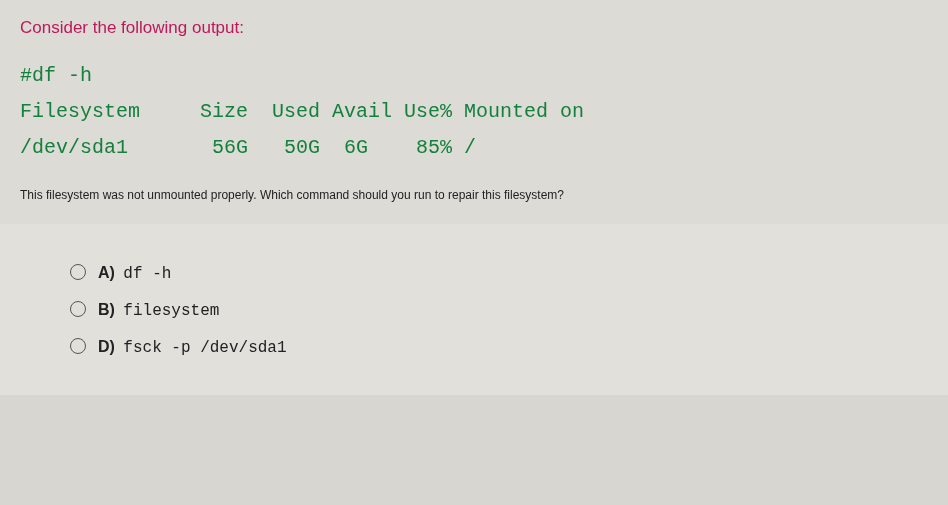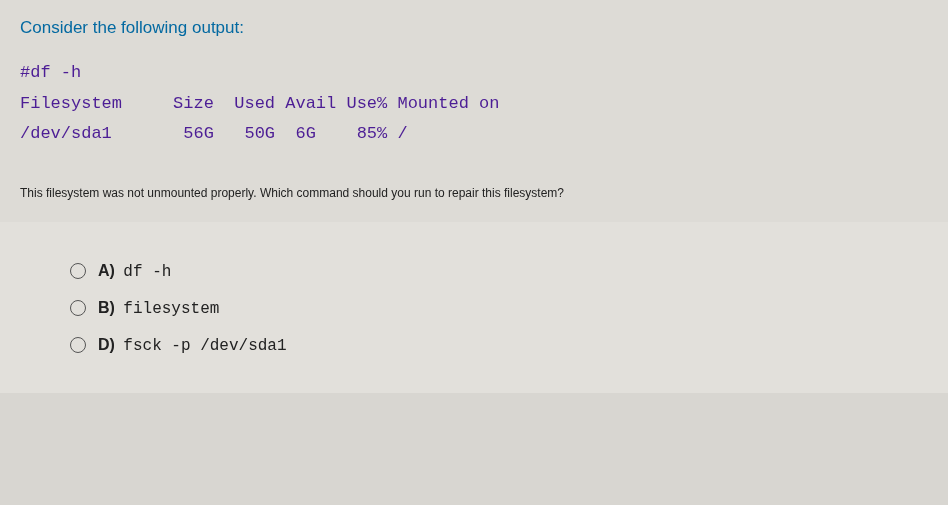--- a/index.html
+++ b/index.html
@@ -13,43 +13,43 @@
       width: 948px;
       height: 505px;
       overflow: hidden;
     }
     .question-section {
       padding: 18px 20px 20px 20px;
       background: #dddbd6;
     }
     .question-intro {
       font-size: 17px;
-      color: #0369a1;
+      color: #be185d;
       margin-bottom: 20px;
     }
     .code-block {
       font-family: 'Courier New', Courier, monospace;
-      font-size: 17px;
-      color: #4c1d95;
+      font-size: 20px;
+      color: #15803d;
       line-height: 1.8;
-      margin-bottom: 34px;
+      margin-bottom: 20px;
       white-space: pre;
     }
     .question-text {
       font-size: 12px;
       color: #222;
       line-height: 1.5;
     }
     .answers-section {
       background: #e2e0db;
       padding: 40px 20px 20px 70px;
     }
     .answer-option {
       display: flex;
-      align-items: center;
+      align-items: flex-start;
       margin-bottom: 18px;
       cursor: pointer;
     }
     .radio-circle {
       width: 16px;
       height: 16px;
       border: 1.5px solid #555;
       border-radius: 50%;
       margin-right: 12px;
       flex-shrink: 0;

